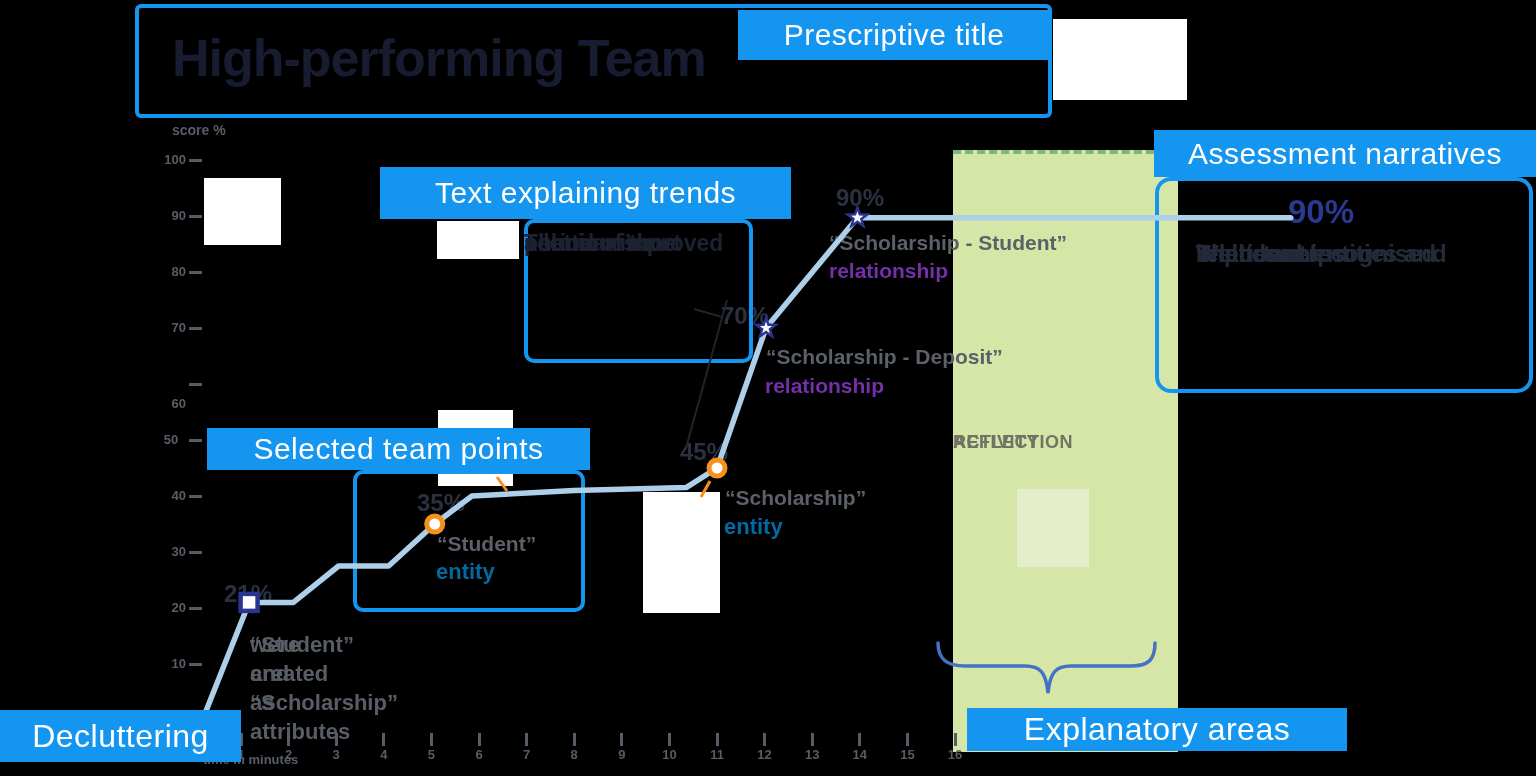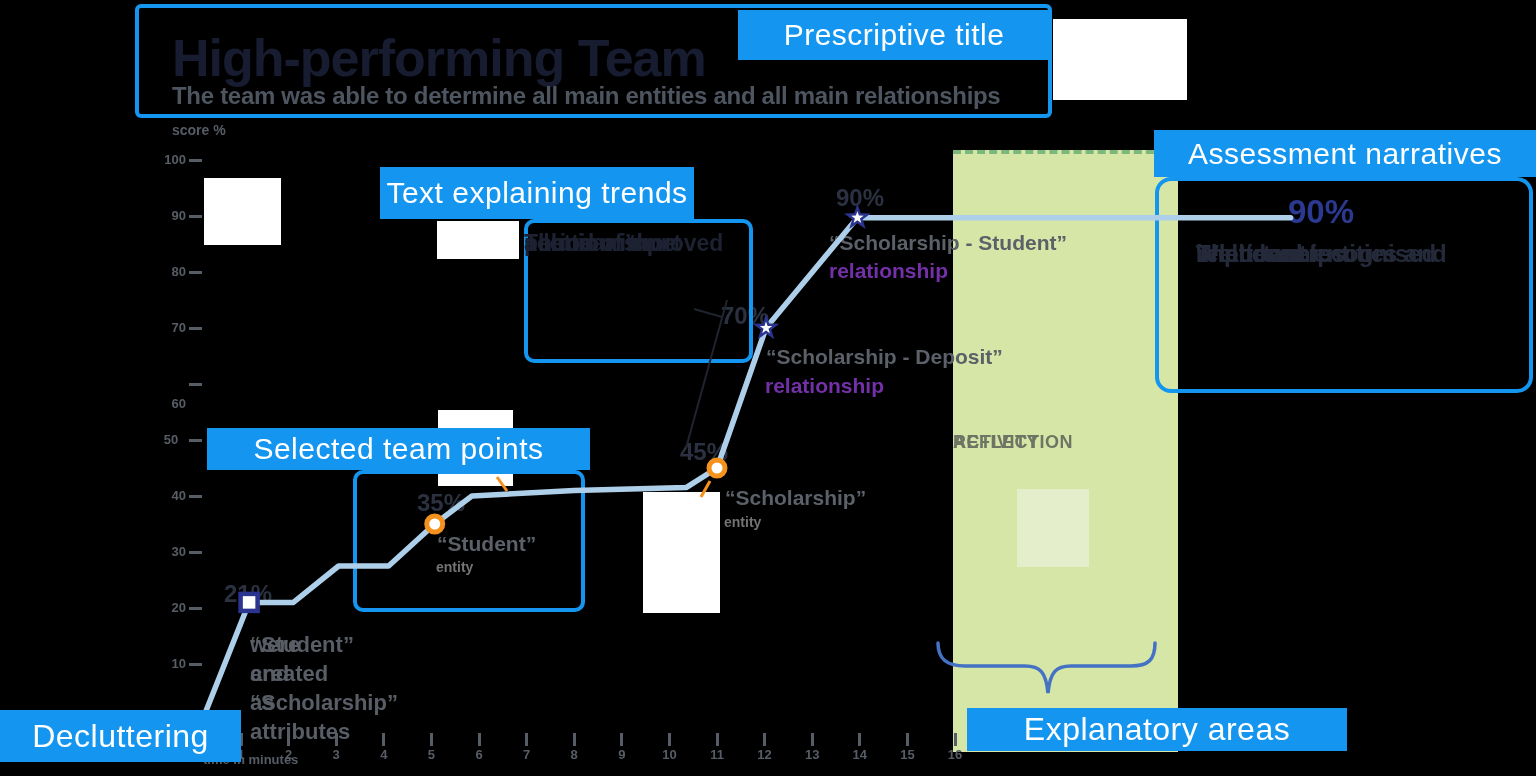--- a/index.html
+++ b/index.html
@@ -25,21 +25,21 @@
   .page-title{left:172px;top:28px;font-size:52px;font-weight:700;color:#171c30;z-index:3;letter-spacing:-1px;}
   .page-subtitle{left:172px;top:82px;font-size:24px;font-weight:700;color:#4d5560;z-index:3;letter-spacing:-0.3px;}
 
   .blue-label{background:#1496f0;color:#fff;display:flex;align-items:center;justify-content:center;
               font-size:30px;font-weight:400;z-index:4;letter-spacing:.5px;}
   .blue-label.top{z-index:6;}
   .outline-box{border:4px solid #1496f0;border-radius:10px;z-index:4;background:transparent;}
 
   .pct{font-size:24px;font-weight:700;color:#2b3140;z-index:3;}
   .glabel{font-size:21px;font-weight:700;color:#5b6069;z-index:3;}
-  .etag{font-size:14px;font-weight:700;color:#737373;z-index:3;}
+  .etag{font-size:22px;font-weight:700;color:#0369a1;z-index:3;}
   .rtag{font-size:21px;font-weight:700;color:#7330a8;z-index:3;}
   .note{font-size:22px;font-weight:700;color:#585d66;line-height:29px;z-index:3;}
   .note div{position:static;}
 
   .trend-text{left:524px;top:229px;width:229px;text-align:center;color:#1d2233;
               font-size:23px;font-weight:700;line-height:29px;z-index:4;}
   .trend-text div{position:static;}
 
   .assess-score{left:1288px;top:193px;font-size:33px;font-weight:700;color:#2b3990;z-index:4;}
   .assess-body{left:1196px;top:240px;width:330px;color:#242a3a;font-size:24px;
@@ -120,21 +120,20 @@
       <div class="xtick-dash" style="left: 858.3px; top: 733px;"></div>
       <div class="xtick-label" style="left: 847.8px; top: 747px;">14</div>
       <div class="xtick-dash" style="left: 905.9px; top: 733px;"></div>
       <div class="xtick-label" style="left: 895.4px; top: 747px;">15</div>
       <div class="xtick-dash" style="left: 953.5px; top: 733px;"></div>
       <div class="xtick-label" style="left: 943px; top: 747px;">16</div>
     </div>
   <div class="axis-text" style="left:203px;top:752px;font-size:13px;">time in minutes</div>
 
   <div class="page-title">High-performing Team</div>
-  <div class="page-subtitle">The team was able to determine all main entities and all main relationships</div>
 
   <div class="pct" style="left:224px;top:580px;">21%</div>
   <div class="note" style="left:250px;top:630px;">
     <div>“Student”  and “Scholarship”</div>
     <div>were created as attributes</div>
   </div>
 
   <div class="pct" style="left:417px;top:489px;">35%</div>
   <div class="glabel" style="left:437px;top:532px;">“Student”</div>
   <div class="etag" style="left:436px;top:559px;">entity</div>
@@ -165,21 +164,21 @@
 
   <div class="assess-score">90%</div>
   <div class="assess-body">
     <div>Well done!</div>
     <div>The team recognised</div>
     <div>important entities and</div>
     <div>relationships.</div>
   </div>
 
   <div class="blue-label" style="left:738px;top:10px;width:312px;height:50px;">Prescriptive title</div>
-  <div class="blue-label" style="left:380px;top:167px;width:314px;height:52px;">Text explaining trends</div>
+  <div class="blue-label" style="left:380px;top:167px;width:411px;height:52px;">Text explaining trends</div>
   <div class="blue-label" style="left:207px;top:428px;width:383px;height:42px;">Selected team points</div>
   <div class="blue-label" style="left:1154px;top:130px;width:382px;height:47px;">Assessment narratives</div>
   <div class="blue-label top" style="left:0;top:710px;width:241px;height:52px;font-size:32px;">Decluttering</div>
   <div class="blue-label top" style="left:967px;top:708px;width:380px;height:43px;font-size:32px;">Explanatory areas</div>
 
   <svg id="chart-svg" width="1536" height="776" viewBox="0 0 1536 776">
 
     <path d="M938,643 C938,660 948,666 965,666 L1025,666 C1040,666 1046,672 1048,693
              C1050,672 1056,666 1071,666 L1131,666 C1148,666 1155,660 1155,643" fill="none" stroke="#4472c4" stroke-width="3.5" stroke-linecap="round"></path>
 

